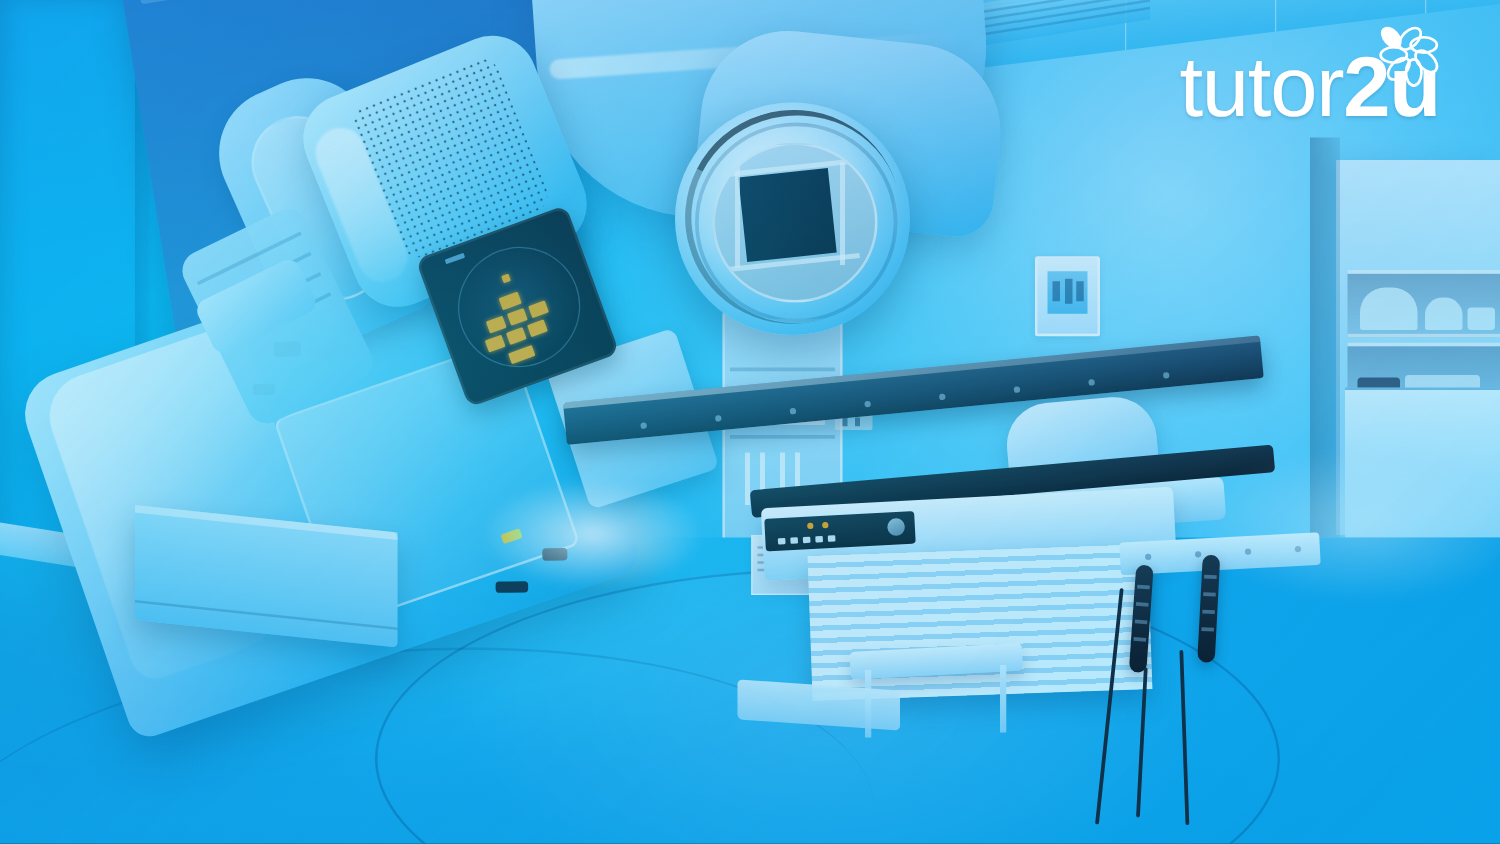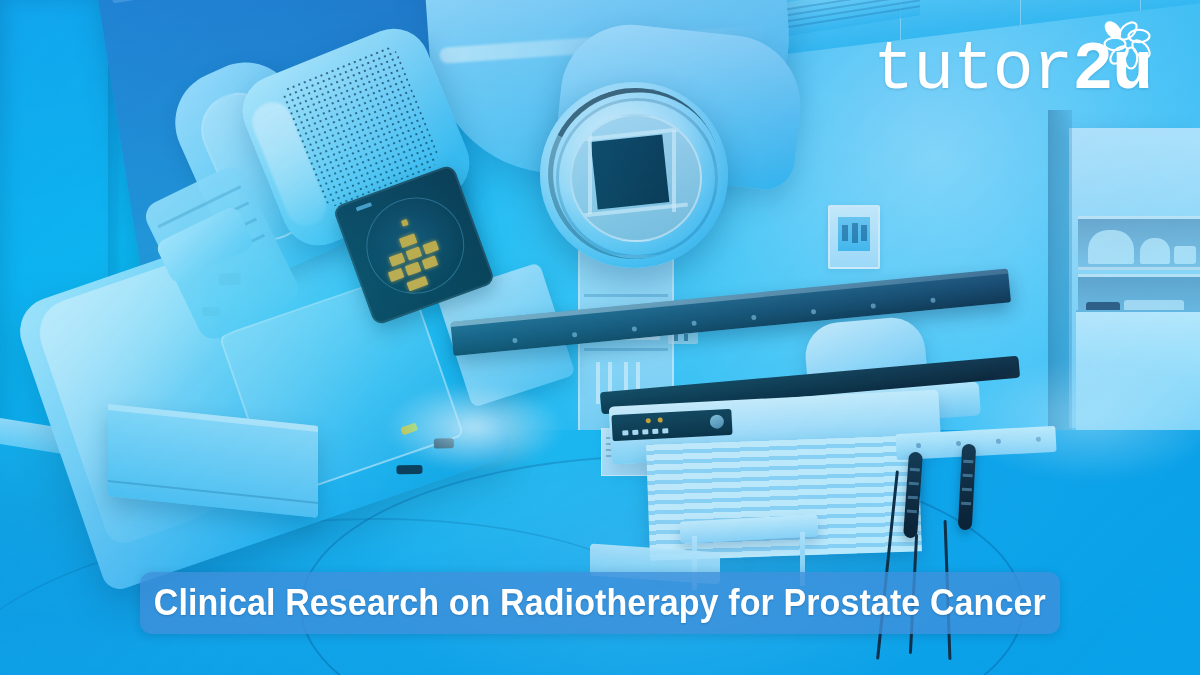--- a/index.html
+++ b/index.html
@@ -412,21 +412,21 @@
     mix-blend-mode:screen;pointer-events:none;
   }
 
   
   .logo{
     position:absolute;right:48px;top:36px;
     display:flex;align-items:flex-start;
     z-index:40;
   }
   .logo-word{
-    font-family:Liberation Mono, monospace;
+    font-family:Liberation Sans, sans-serif;
     font-size:68px;line-height:68px;
     color:#ffffff;letter-spacing:-1px;
     text-shadow:0 1px 3px rgba(0,60,110,.20);
   }
   .logo-word .b{font-weight:bold;}
   .logo-word .l{font-weight:normal;}
   .logo-flower{
     position:absolute;right:-6px;top:-22px;width:60px;height:60px;
   }
 
@@ -678,17 +678,14 @@
         <ellipse cx="41" cy="22" rx="6.2" ry="10.5" transform="rotate(90 41 22)"></ellipse>
         <ellipse cx="43" cy="35" rx="6.2" ry="10.5" transform="rotate(135 43 35)"></ellipse>
         <ellipse cx="33" cy="44" rx="6.2" ry="10.5" transform="rotate(180 33 44)"></ellipse>
         <ellipse cx="21" cy="41" rx="6.2" ry="10.5" transform="rotate(-135 21 41)"></ellipse>
         <ellipse cx="17" cy="30" rx="6.2" ry="10.5" transform="rotate(-90 17 30)"></ellipse>
       </g>
       <ellipse cx="15" cy="16" rx="6.6" ry="10" fill="#ffffff" transform="rotate(-42 15 16)"></ellipse>
     </svg>
   </div>
 
-  <div class="caption-bar">
-    <div class="caption-text">Clinical Research on Radiotherapy for Prostate Cancer</div>
-  </div>
 
 </div>
 
 </body></html>

